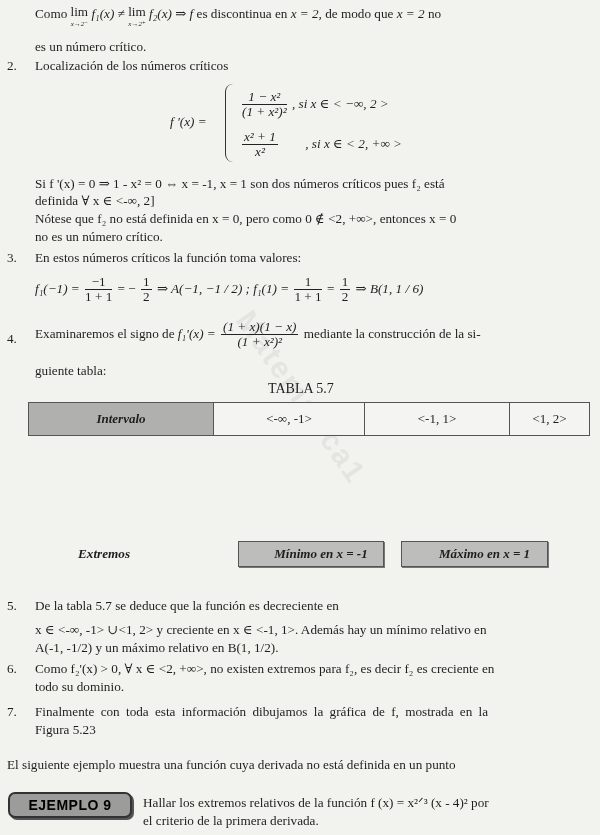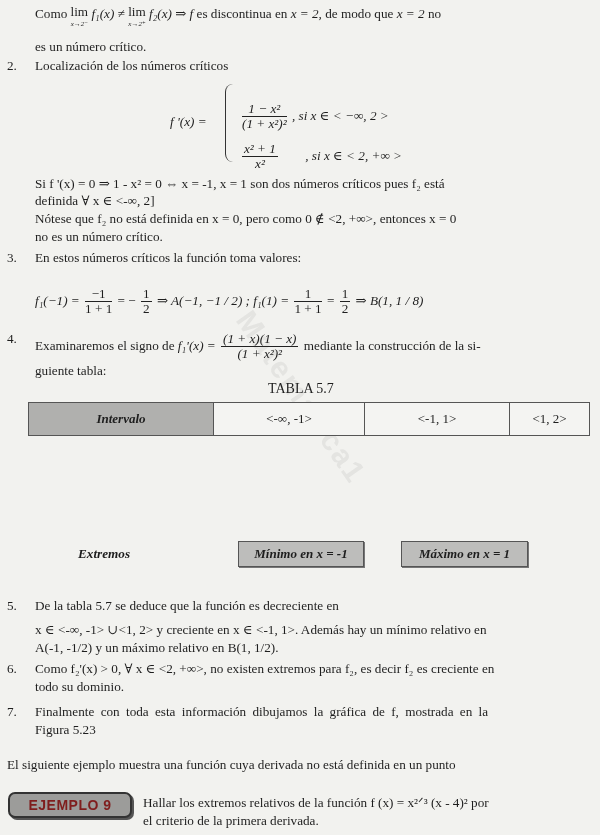--- a/index.html
+++ b/index.html
@@ -5,44 +5,44 @@
   html, body { margin: 0; padding: 0; }
   body {
     width: 600px; height: 835px; overflow: hidden; position: relative;
     background: #f2f2ef;
     font-family: "Liberation Serif", "DejaVu Serif", serif;
     color: #1e1e1e;
     font-size: 13.2px;
   }
   .abs { position: absolute; white-space: nowrap; }
   .it { font-style: italic; }
-  .frac { display: inline-block; vertical-align: middle; text-align: center; margin: 16px 2px; }
+  .frac { display: inline-block; vertical-align: middle; text-align: center; margin: 4px 2px; }
   .frac > span { display: block; line-height: 14px; }
   .frac > span.top { border-bottom: 1px solid #222; padding: 0 2px; }
   .lim { display: inline-block; text-align: center; vertical-align: top; line-height: 12px; }
   .lim .sub { display: block; font-size: 7px; font-style: italic; }
   .watermark {
     position: absolute; left: 200px; top: 380px; transform: rotate(55deg);
     font-size: 30px; font-weight: bold; color: rgba(150,150,150,0.15);
     letter-spacing: 2px; font-family: "Liberation Sans", sans-serif;
   }
   
   .brace { position: absolute; left: 225px; top: 84px; width: 8px; height: 78px; border-left: 1.3px solid #333; border-radius: 8px 0 0 8px; }
   
   table.t57 { position: absolute; left: 28px; top: 402px; border-collapse: collapse; width: 562px; font-size: 13px; }
   table.t57 td { border: 1px solid #555; text-align: center; padding: 8px; }
   table.t57 td.head { background: #b0b0ae; font-style: italic; font-weight: bold; width: 168px; }
   table.t57 td.cell { background: #f4f4f2; }
   table.t57 tr.concl td { background: #bdbdbb; }
-  .extreme-box { position: absolute; top: 541px; height: 24px; background: #bdbdbb; border: 1px solid #555; font-style: italic; font-weight: bold; font-size: 13px; line-height: 24px; text-align: center; box-shadow: 1px 1px 0 #777; }
+  .extreme-box { position: absolute; top: 541px; height: 24px; background: #bdbdbb; border: 1px solid #555; font-style: italic; font-weight: bold; font-size: 13px; line-height: 24px; text-align: center; box-shadow: 1px 1px 0 #777; padding-left: 20px; }
   .badge {
     position: absolute; left: 8px; top: 792px; width: 120px; height: 22px;
     background: #9c9c9a; border: 2px solid #333; border-radius: 7px;
     font-family: "Liberation Sans", sans-serif; font-weight: bold; font-size: 14px;
-    color: #7f1d1d; text-align: center; line-height: 22px; letter-spacing: 0.5px;
+    color: #000000; text-align: center; line-height: 22px; letter-spacing: 0.5px;
     box-shadow: 2px 2px 0 #555;
   }
 </style>
 </head>
 <body>
 
 <div class="watermark">Matematica1</div>
 
 <div class="abs" style="left:35px; top:6px;">
   <span>Como</span>
@@ -82,21 +82,21 @@
 <div class="abs" style="left:35px; top:271px;">
   <span class="it">f₁(−1) =</span>
   <span class="frac"><span class="top">−1</span><span>1 + 1</span></span>
   <span>= −</span>
   <span class="frac"><span class="top">1</span><span>2</span></span>
   <span class="it">⇒  A(−1, −1 / 2) ;</span>
   <span class="it">f₁(1) =</span>
   <span class="frac"><span class="top">1</span><span>1 + 1</span></span>
   <span>=</span>
   <span class="frac"><span class="top">1</span><span>2</span></span>
-  <span class="it">⇒ B(1, 1 / 8)</span>
+  <span class="it">⇒ B(1, 1 / 6)</span>
 </div>
 
 <div class="abs" style="left:7px; top:331px;">4.</div>
 <div class="abs" style="left:35px; top:316px;">
   <span>Examinaremos el signo de</span>
   <span class="it">f₁'(x) =</span>
   <span class="frac it"><span class="top">(1 + x)(1 − x)</span><span>(1 + x²)²</span></span>
   <span>mediante la construcción de la si-</span>
 </div>
 <div class="abs" style="left:35px; top:363px;">guiente tabla:</div>

